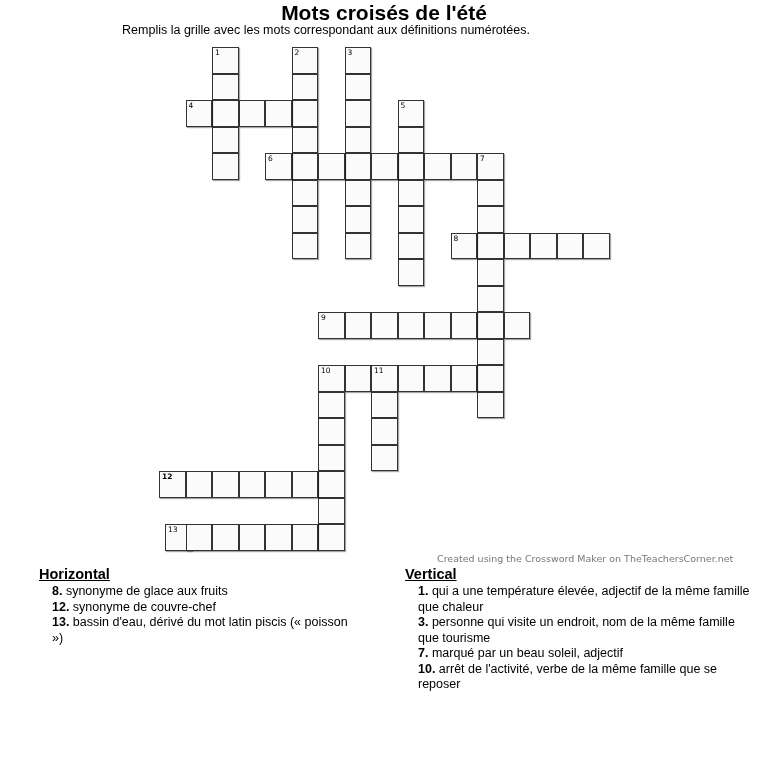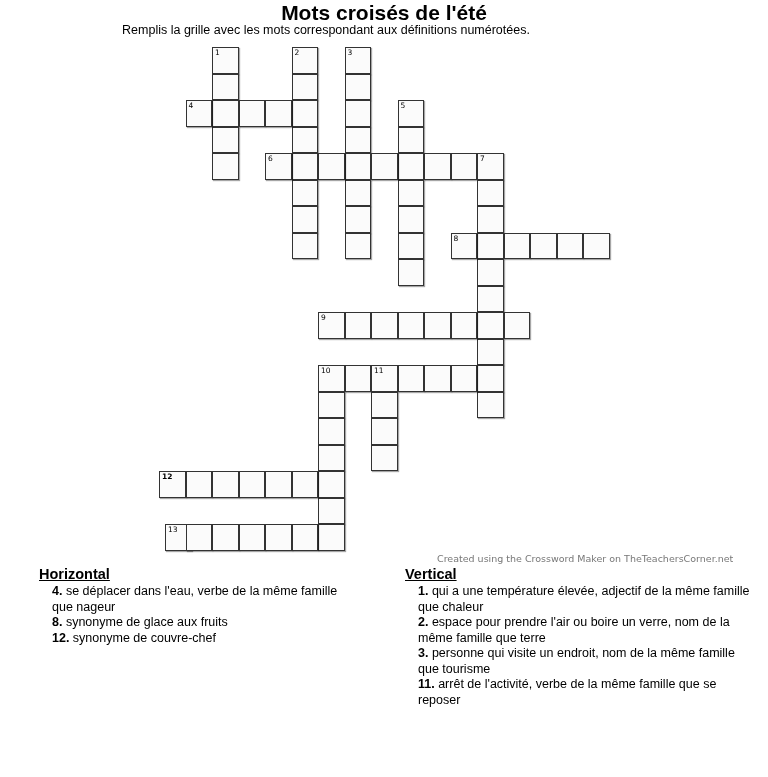--- a/index.html
+++ b/index.html
@@ -135,27 +135,27 @@
     <div class="cell" style="left: 238.5px; top: 524px;"></div>
     <div class="cell" style="left: 265px; top: 524px;"></div>
     <div class="cell" style="left: 291.5px; top: 524px;"></div>
   </div>
 
 <div class="credit">Created using the Crossword Maker on TheTeachersCorner.net</div>
 
 <div class="clues h">
   <h3>Horizontal</h3>
   <div id="hclues">
-      <p class="clue"><b>4.</b><span> se déplacer dans l'eau, verbe de la même famille que nageur</span></p>
       <p class="clue"><b>8.</b><span> synonyme de glace aux fruits</span></p>
       <p class="clue"><b>12.</b><span> synonyme de couvre-chef</span></p>
+      <p class="clue"><b>13.</b><span> bassin d'eau, dérivé du mot latin piscis (« poisson »)</span></p>
     </div>
 </div>
 
 <div class="clues v">
   <h3>Vertical</h3>
   <div id="vclues">
       <p class="clue"><b>1.</b><span> qui a une température élevée, adjectif de la même famille que chaleur</span></p>
-      <p class="clue"><b>2.</b><span> espace pour prendre l'air ou boire un verre, nom de la même famille que terre</span></p>
       <p class="clue"><b>3.</b><span> personne qui visite un endroit, nom de la même famille que tourisme</span></p>
-      <p class="clue"><b>11.</b><span> arrêt de l'activité, verbe de la même famille que se reposer</span></p>
+      <p class="clue"><b>7.</b><span> marqué par un beau soleil, adjectif</span></p>
+      <p class="clue"><b>10.</b><span> arrêt de l'activité, verbe de la même famille que se reposer</span></p>
     </div>
 </div>
 
 </body></html>

